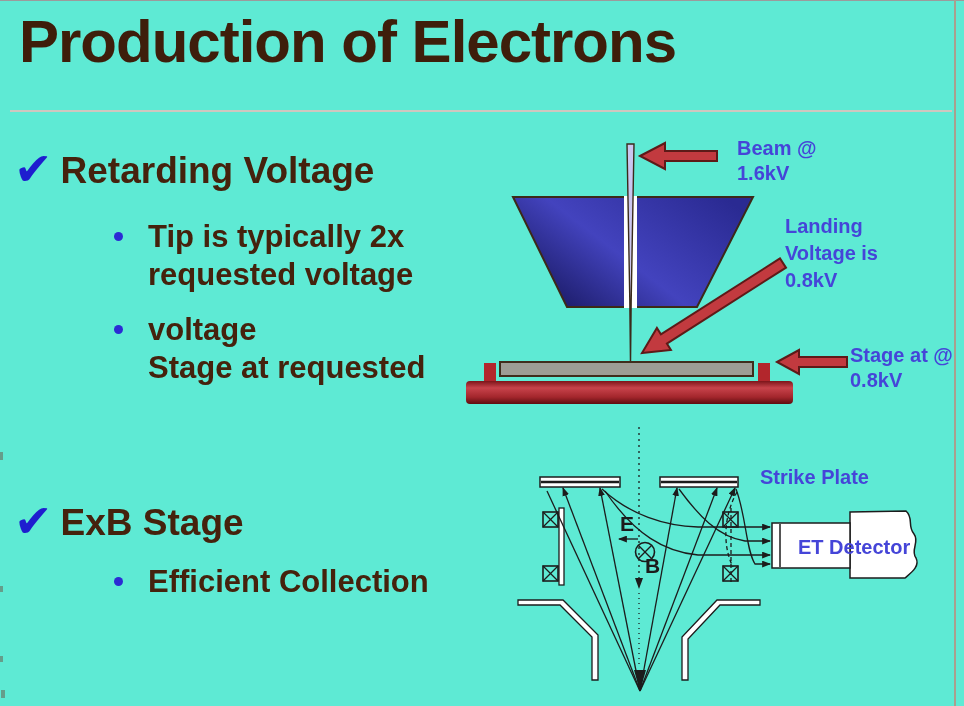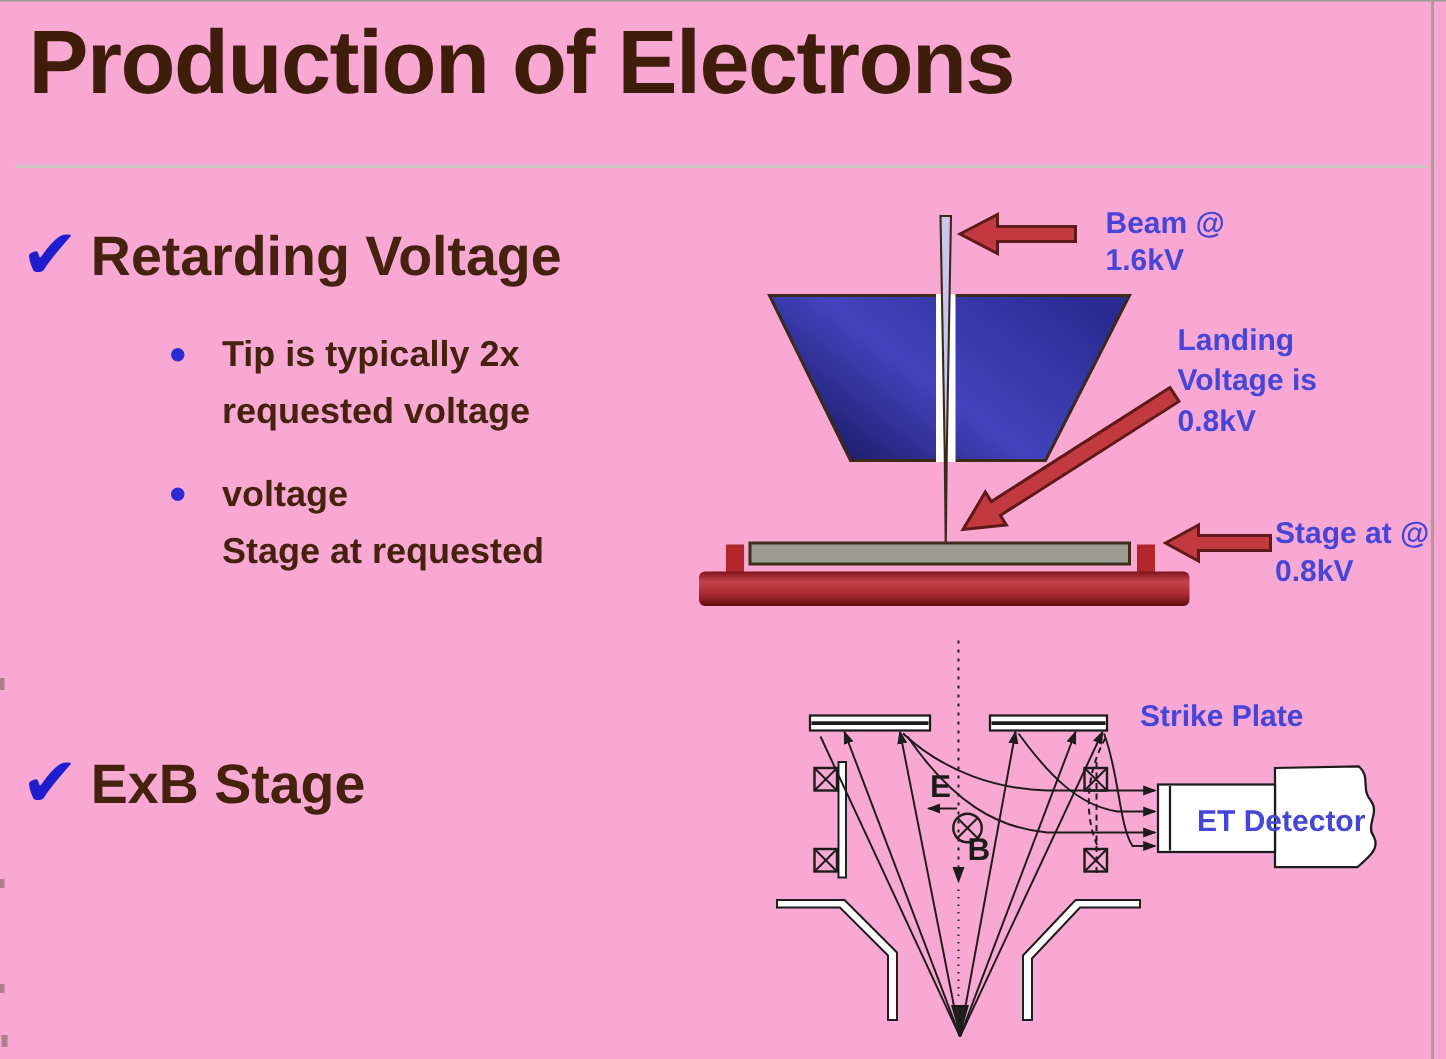--- a/index.html
+++ b/index.html
@@ -1,29 +1,29 @@
 <!DOCTYPE html>
 <html><head>
 <meta charset="utf-8">
 <style>
   html,body{margin:0;padding:0;background:#fff;}
-  .slide{position:relative;width:964px;height:706px;background:#f9a8d4;overflow:hidden;
+  .slide{position:relative;width:964px;height:706px;background:#5eead4;overflow:hidden;
          font-family:"Liberation Sans","DejaVu Sans",sans-serif;}
   .top-border{position:absolute;left:0;top:0;width:964px;height:1px;background:#9b9b9b;}
   .right-border{position:absolute;left:954px;top:0;width:2px;height:706px;background:#a99f8e;}
   .title{position:absolute;left:19px;top:10px;margin:0;font-size:60px;font-weight:bold;
          letter-spacing:-1px;color:#3e1e0b;line-height:1.05;white-space:nowrap;}
   .title-rule{position:absolute;left:10px;top:110px;width:942px;height:2px;background:#cfc7bf;}
   .check-row{position:absolute;left:14px;display:flex;align-items:flex-start;}
   .check{font-size:46px;line-height:1;color:#1e1ecf;font-weight:bold;}
   .sec-label{margin-left:8px;margin-top:5px;font-size:37px;font-weight:bold;color:#45220d;
              line-height:1.1;white-space:nowrap;}
   .sub{position:absolute;left:114px;display:flex;align-items:flex-start;}
   .dot{width:9px;height:9px;border-radius:50%;background:#2b2bd4;margin-top:14px;flex:0 0 auto;}
-  .sub-text{margin-left:25px;font-size:24px;line-height:38px;font-weight:bold;color:#45220d;
+  .sub-text{margin-left:25px;font-size:31px;line-height:38px;font-weight:bold;color:#45220d;
             white-space:nowrap;}
   .diagram{position:absolute;}
   svg text{font-family:"Liberation Sans","DejaVu Sans",sans-serif;}
   .lbl{fill:#4545d8;font-weight:bold;font-size:20px;}
   .fieldlbl{fill:#1c1c1c;font-weight:600;font-size:21px;}
   .speck{position:absolute;background:#6b5e4f;opacity:.55;}
 </style>
 </head>
 <body>
 
@@ -54,20 +54,26 @@
       <div>Stage at requested</div>
     </div>
   </div>
 
 
   <div class="check-row" style="top:498px">
     <span class="check">✔</span>
     <span class="sec-label">ExB Stage</span>
   </div>
 
+  <div class="sub" style="top:563px">
+    <span class="dot"></span>
+    <div class="sub-text">
+      <div>Efficient Collection</div>
+    </div>
+  </div>
 
   <div class="speck" style="left:0;top:452px;width:3px;height:8px"></div>
   <div class="speck" style="left:0;top:586px;width:3px;height:6px"></div>
   <div class="speck" style="left:0;top:656px;width:3px;height:6px"></div>
   <div class="speck" style="left:1px;top:690px;width:4px;height:8px"></div>
 
   <svg class="diagram" style="left:440px;top:130px" width="524" height="290" viewBox="0 0 524 290">
     <defs>
       <linearGradient id="coneGrad" x1="0" y1="0.8" x2="1" y2="0.2">
         <stop offset="0" stop-color="#17175e"></stop>

